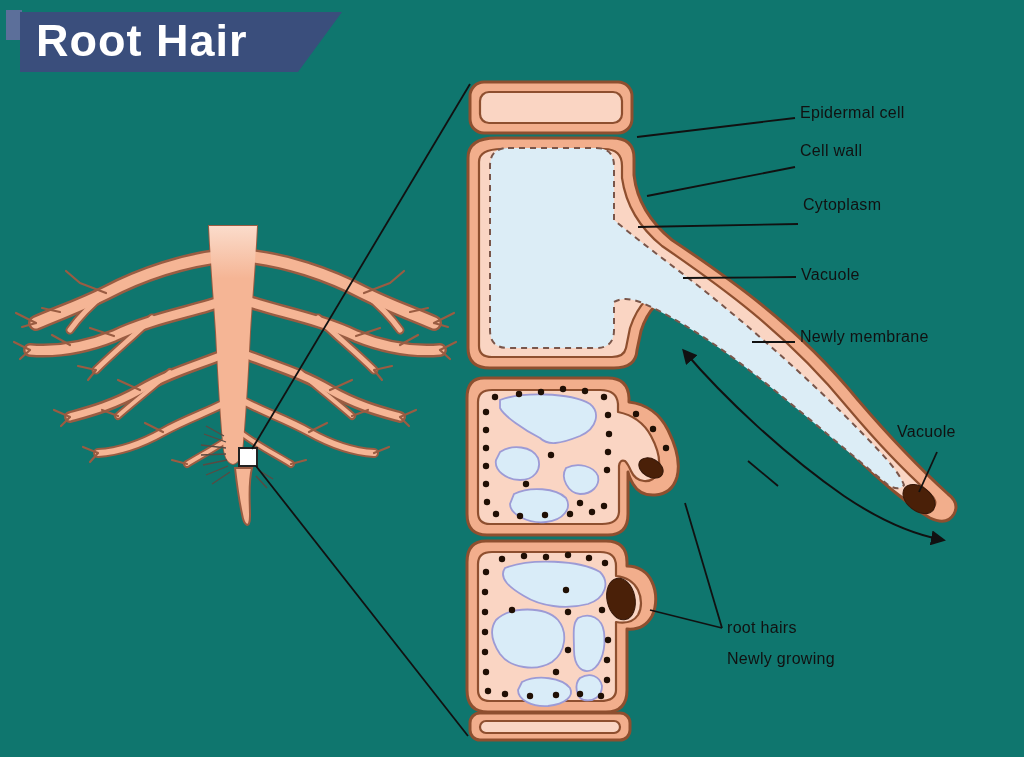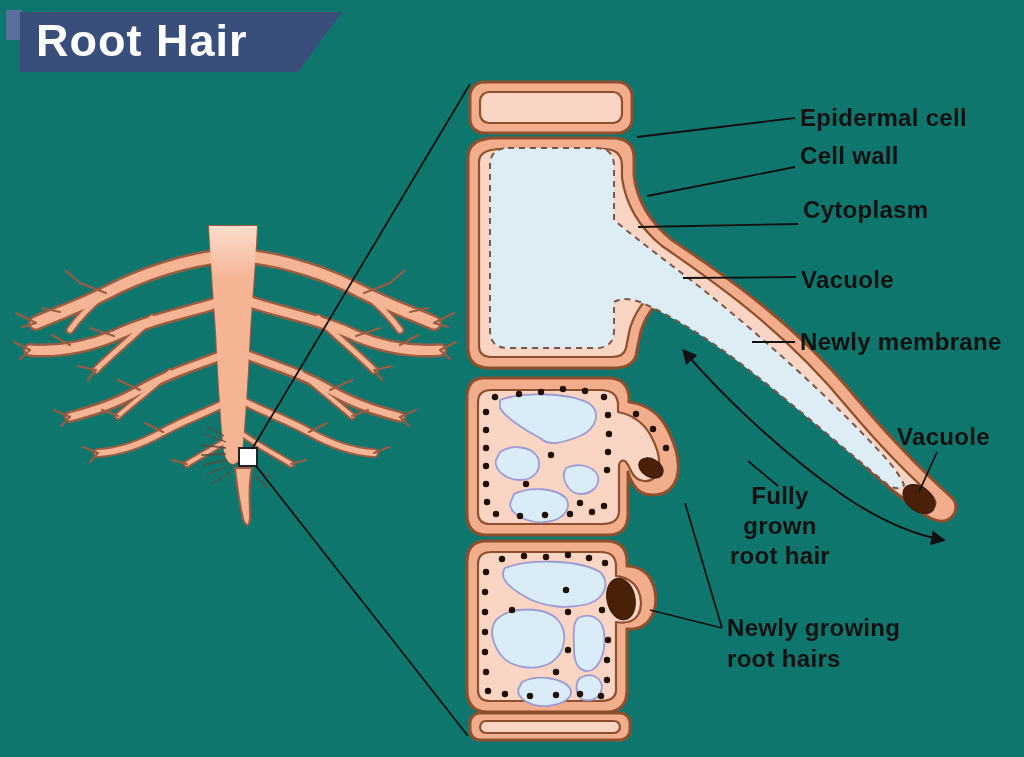--- a/index.html
+++ b/index.html
@@ -13,21 +13,21 @@
   }
   html,body{margin:0;padding:0;background:#fff;}
   #stage{position:relative;width:1024px;height:757px;background:#0f766e;overflow:hidden;
          font-family:"Liberation Sans",sans-serif;}
   #diagram-svg{position:absolute;left:0;top:0;}
   .banner-accent{position:absolute;left:6px;top:10px;width:16px;height:30px;background:var(--banner-accent);}
   .banner{position:absolute;left:20px;top:12px;width:322px;height:60px;background:var(--banner);
           clip-path:polygon(0 0,100% 0,calc(100% - 44px) 100%,0 100%);}
   .banner h1{margin:0;padding:0 0 0 16px;font-size:45px;font-weight:bold;line-height:58px;
              color:var(--title-text);letter-spacing:1px;}
-  .lbl{position:absolute;font-size:24px;color:var(--label-text);letter-spacing:.3px;white-space:nowrap;font-weight:bold;}
+  .lbl{position:absolute;font-size:16px;color:var(--label-text);letter-spacing:.3px;white-space:nowrap;}
   .lbl span{display:block;}
   #lbl-epidermal{left:800px;top:104px}
   #lbl-cellwall{left:800px;top:142px}
   #lbl-cytoplasm{left:803px;top:196px}
   #lbl-vacuole{left:801px;top:266px}
   #lbl-membrane{left:800px;top:328px}
   #lbl-nucleus{left:897px;top:423px}
   #lbl-fully{left:700px;top:481px;width:160px;text-align:center;line-height:30px;}
   #lbl-newly{left:727px;top:612px;line-height:31px;}
   
@@ -288,22 +288,17 @@
   <div class="banner">
     <h1>Root Hair</h1>
   </div>
 
   <div class="lbl" id="lbl-epidermal">Epidermal cell</div>
   <div class="lbl" id="lbl-cellwall">Cell wall</div>
   <div class="lbl" id="lbl-cytoplasm">Cytoplasm</div>
   <div class="lbl" id="lbl-vacuole">Vacuole</div>
   <div class="lbl" id="lbl-membrane">Newly membrane</div>
   <div class="lbl" id="lbl-nucleus">Vacuole</div>
-  <div class="lbl" id="lbl-fully">
-    <span>Fully</span>
-    <span>grown</span>
-    <span>root hair</span>
-  </div>
   <div class="lbl" id="lbl-newly">
+    <span>root hairs</span>
     <span>Newly growing</span>
-    <span>root hairs</span>
   </div>
 </div>
 
 </body></html>

